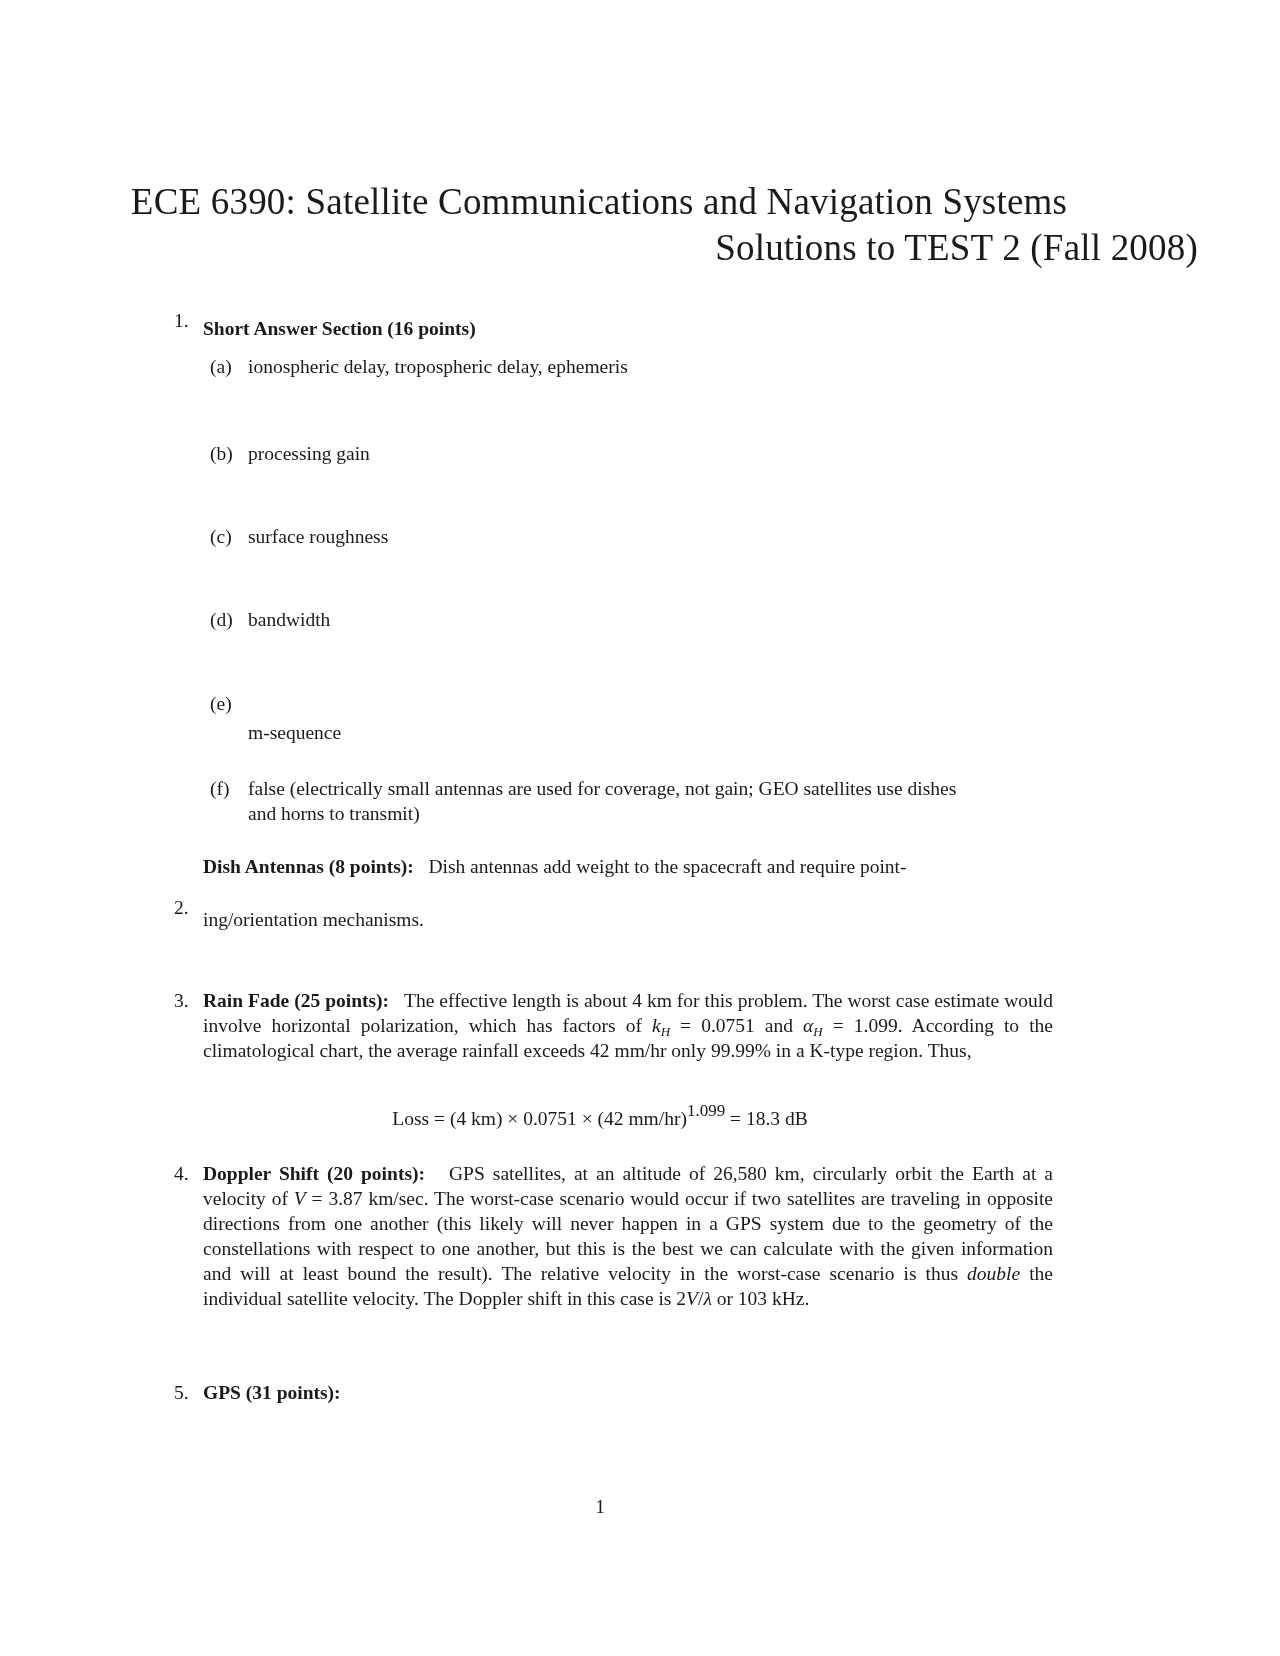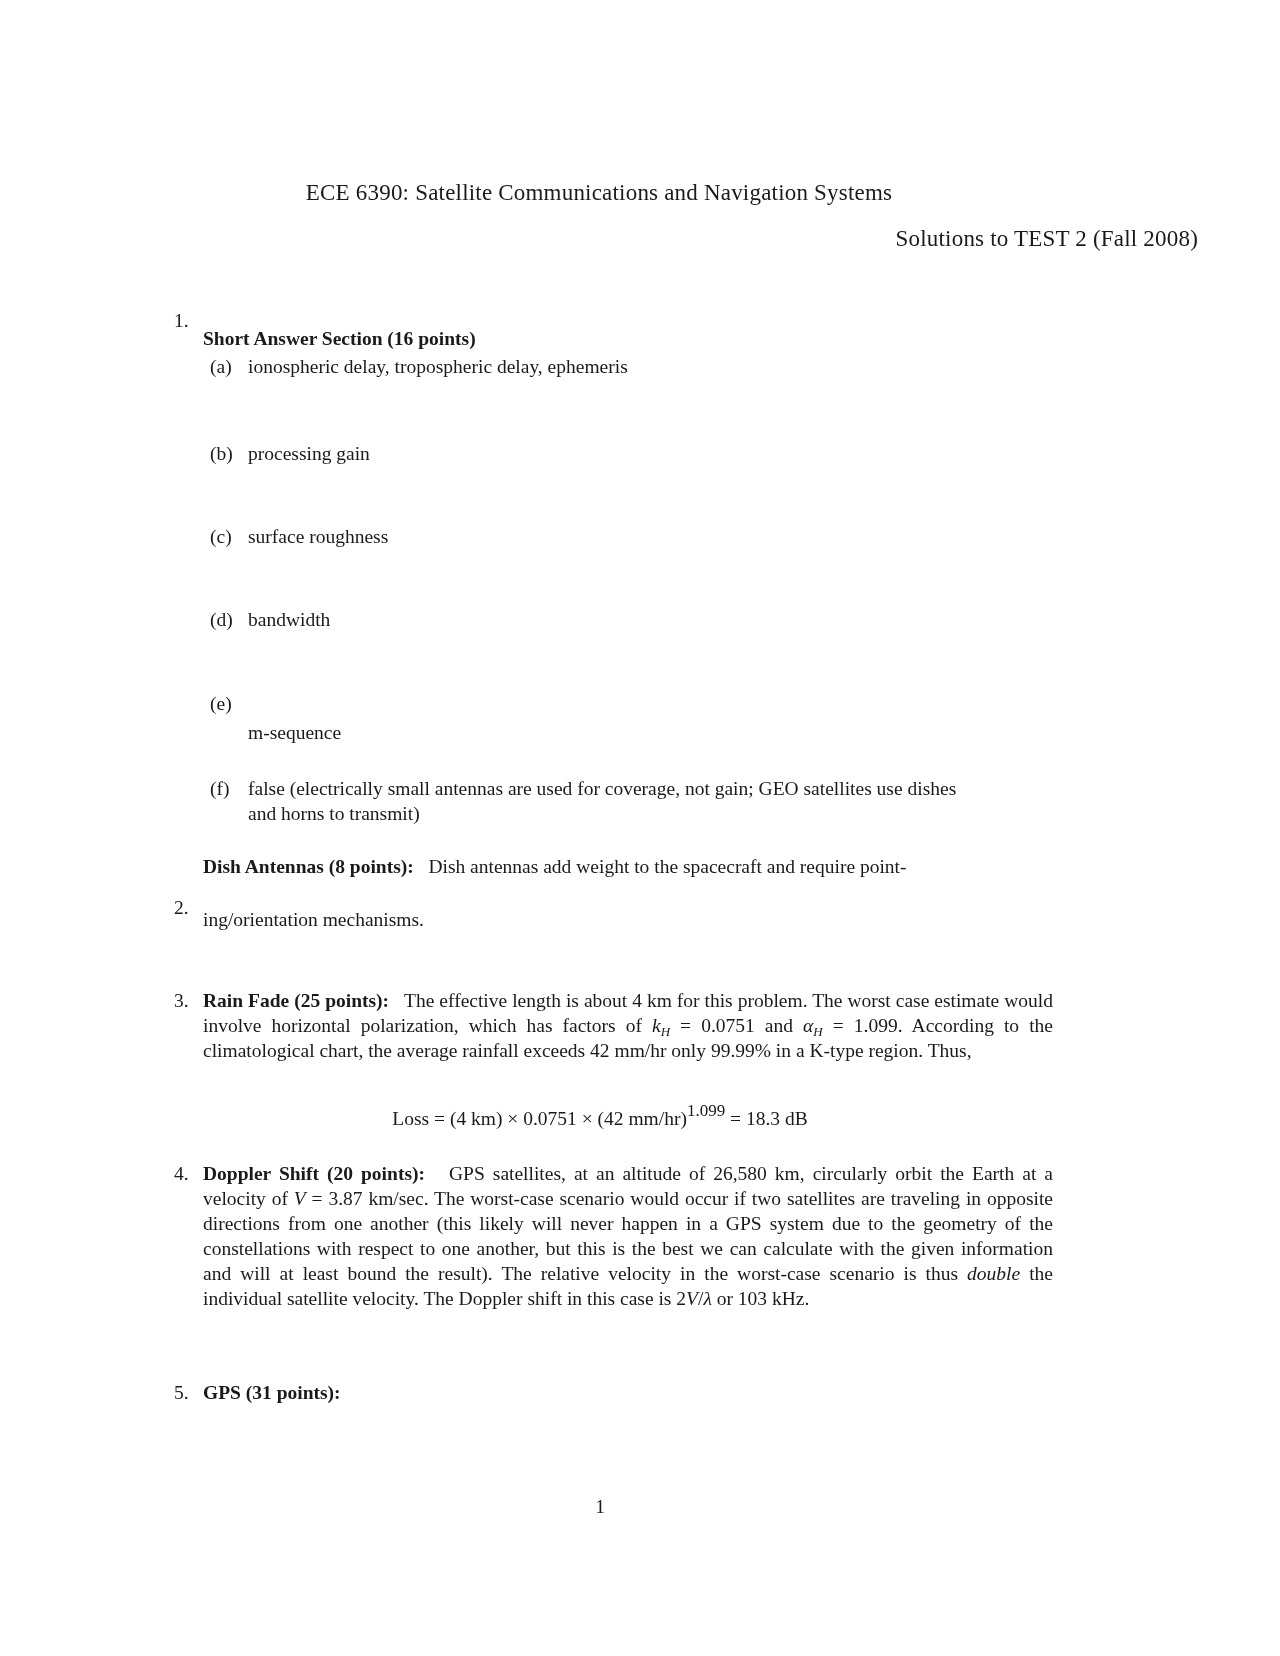--- a/index.html
+++ b/index.html
@@ -2,21 +2,21 @@
 <html><head>
 <meta charset="utf-8">
 <style>
   html, body { margin: 0; padding: 0; background: #ffffff; }
   body {
     width: 1280px; height: 1656px; position: relative; overflow: hidden;
     font-family: "Liberation Serif", "DejaVu Serif", serif;
     color: #1a1a1a;
   }
   .abs { position: absolute; white-space: nowrap; }
-  .title { font-size: 23px; left: 0; width: 1198px; text-align: center; letter-spacing: 0.2px; }
+  .title { font-size: 37px; left: 0; width: 1198px; text-align: center; letter-spacing: 0.2px; }
   .t1 { top: 180px; }
   .t2 { top: 226px; text-align: right; }
   .txt { font-size: 19.5px; line-height: 25px; }
   .num { left: 174px; }
   .body-left { left: 203px; }
   .sub-label { left: 210px; }
   .sub-text { left: 248px; }
   .block { position: absolute; left: 203px; width: 850px; font-size: 19.5px; line-height: 25px; text-align: justify; text-align-last: left; white-space: normal; }
   b { font-weight: bold; }
   i { font-style: italic; }
@@ -26,21 +26,21 @@
   .eq { left: 0; width: 1200px; text-align: center; font-size: 19.5px; }
   .pagenum { left: 0; width: 1200px; text-align: center; font-size: 19.5px; top: 1496px; }
 </style>
 </head>
 <body>
 
 <div class="abs title t1">ECE 6390: Satellite Communications and Navigation Systems</div>
 <div class="abs title t2">Solutions to TEST 2 (Fall 2008)</div>
 
 <div class="abs txt num" style="top:308px;">1.</div>
-<div class="abs txt body-left" style="top:326px;"><b>Short Answer Section (16 points)</b></div>
+<div class="abs txt body-left" style="top:316px;"><b>Short Answer Section (16 points)</b></div>
 
 <div class="abs txt sub-label" style="top:354px;">(a)</div>
 <div class="abs txt sub-text" style="top:354px;">ionospheric delay, tropospheric delay, ephemeris</div>
 
 <div class="abs txt sub-label" style="top:441px;">(b)</div>
 <div class="abs txt sub-text" style="top:441px;">processing gain</div>
 
 <div class="abs txt sub-label" style="top:524px;">(c)</div>
 <div class="abs txt sub-text" style="top:524px;">surface roughness</div>
 

